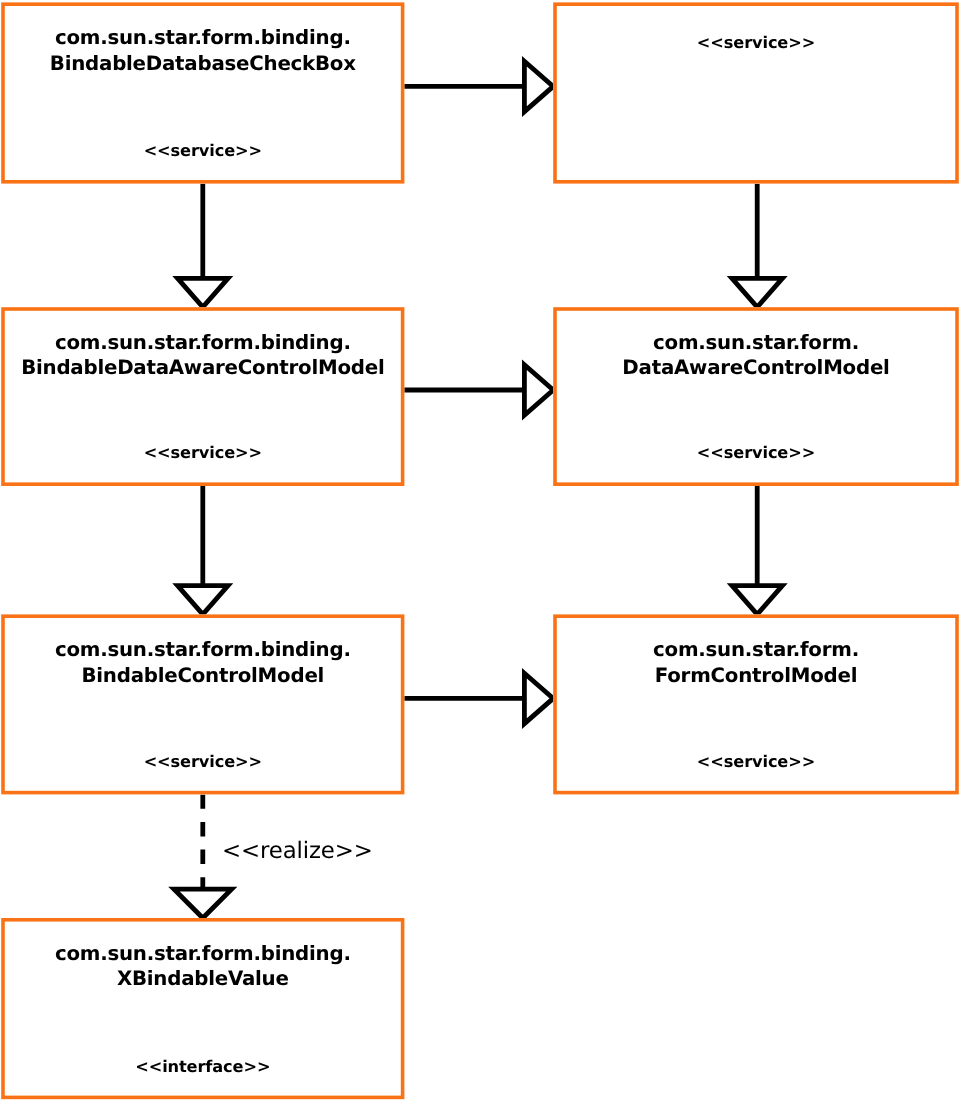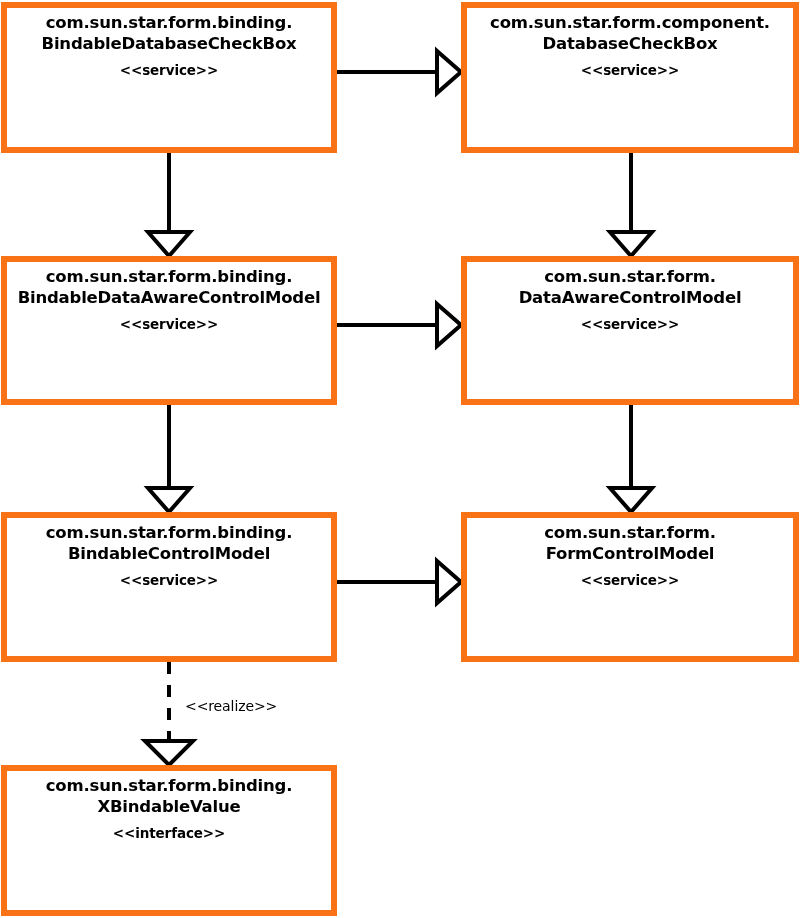--- a/index.html
+++ b/index.html
@@ -23,46 +23,46 @@
     left: 0;
     top: 0;
     width: 800px;
     height: 918px;
     pointer-events: none;
   }
   .uml-box {
     position: absolute;
     box-sizing: border-box;
     background: #ffffff;
-    border: 6px solid #f97316;
+    border: 3px solid #f97316;
     display: flex;
     flex-direction: column;
     align-items: center;
-    justify-content: flex-start;
+    justify-content: space-between;
     text-align: center;
-    padding: 4px 8px;
+    padding: 16px 8px;
   }
   .uml-name {
     font-size: 16.5px;
     font-weight: bold;
     line-height: 1.30;
     color: #000000;
     letter-spacing: -0.2px;
     white-space: pre-line;
   }
   .uml-stereotype {
     font-size: 13.5px;
     font-weight: bold;
     color: #000000;
     margin-top: 7px;
     letter-spacing: -0.1px;
   }
   .edge-label {
     position: absolute;
-    font-size: 14px;
+    font-size: 19px;
     font-weight: normal;
     color: #000000;
     white-space: nowrap;
     letter-spacing: -0.1px;
   }
 </style>
 </head>
 <body>
 
 <div id="diagram-root">
@@ -110,22 +110,20 @@
     </g>
   </svg>
 
   <div class="uml-box" style="left:1px; top:2px; width:336px; height:151px;">
     <div class="uml-name">com.sun.star.form.binding.
 BindableDatabaseCheckBox</div>
     <div class="uml-stereotype">&lt;&lt;service&gt;&gt;</div>
   </div>
 
   <div class="uml-box" style="left:461px; top:2px; width:338px; height:151px;">
-    <div class="uml-name">com.sun.star.form.component.
-DatabaseCheckBox</div>
     <div class="uml-stereotype">&lt;&lt;service&gt;&gt;</div>
   </div>
 
   <div class="uml-box" style="left:1px; top:256px; width:336px; height:149px;">
     <div class="uml-name">com.sun.star.form.binding.
 BindableDataAwareControlModel</div>
     <div class="uml-stereotype">&lt;&lt;service&gt;&gt;</div>
   </div>
 
   <div class="uml-box" style="left:461px; top:256px; width:338px; height:149px;">

